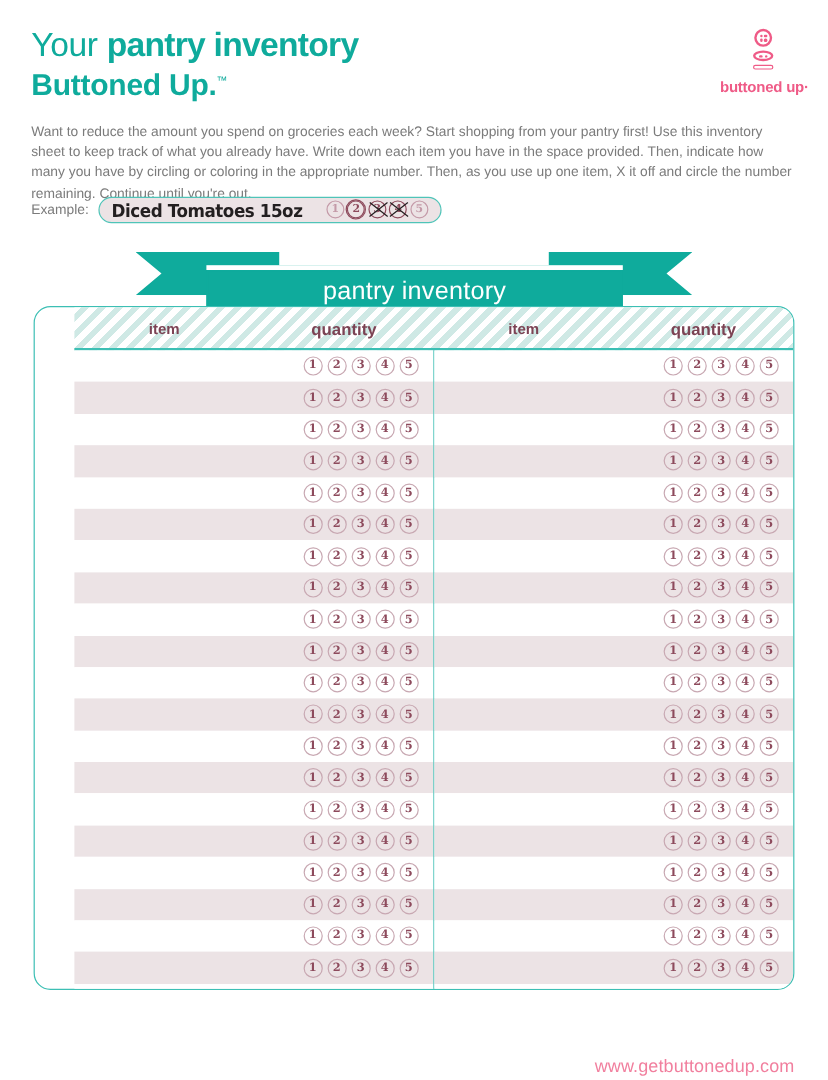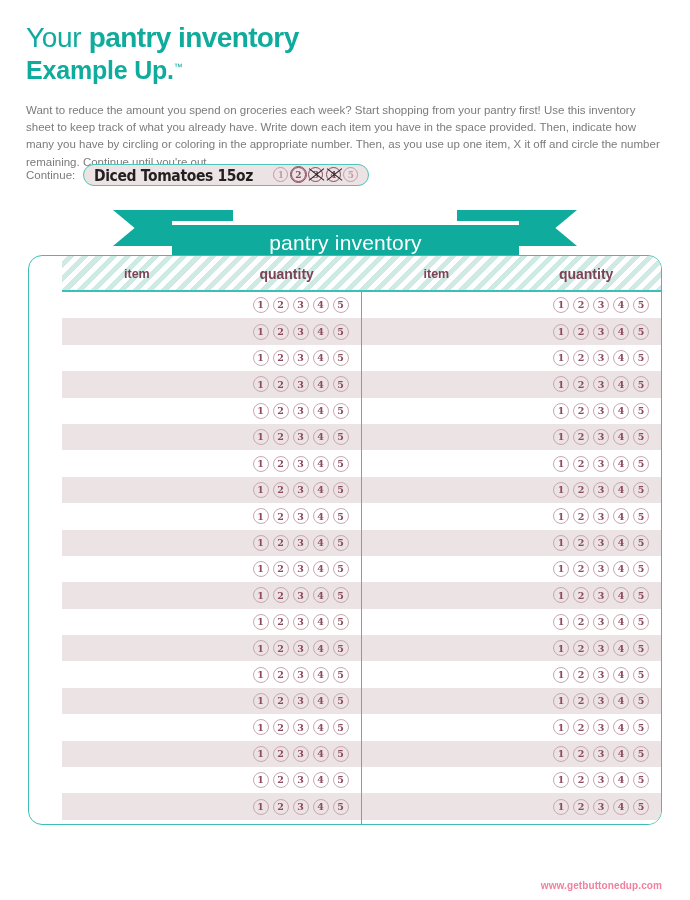--- a/index.html
+++ b/index.html
@@ -346,47 +346,63 @@
     color: #8d4a5c;
     font-family: "DejaVu Serif", serif;
     line-height: 1;
   }
 
   
   .footer {
     position: absolute;
     right: 28px;
     top: 880px;
-    font-size: 10px;
-    font-weight: 700;
+    font-size: 15px;
+    font-weight: 400;
     color: #f17f9e;
     letter-spacing: 0.1px;
     margin-left: 12px;
   }
 </style>
 </head>
 <body>
 
 <div class="header">
 
   <div class="title-block">
     <div class="title-line1">
       <span class="title-light">Your</span>
       <span class="title-bold">pantry inventory</span>
     </div>
     <div class="title-line2">
-      <span>Example Up.</span><span class="tm">™</span>
+      <span>Buttoned Up.</span><span class="tm">™</span>
     </div>
   </div>
 
+  <div class="logo">
+    <div class="logo-marks">
+      <div class="btn-round">
+          <i></i>
+          <i></i>
+          <i></i>
+          <i></i>
+        </div>
+      <div class="btn-oval">
+          <i></i>
+          <i></i>
+        </div>
+      <div class="btn-bar"></div>
+    </div>
+    <div class="logo-text">buttoned up·</div>
+  </div>
 
   <p class="intro">Want to reduce the amount you spend on groceries each week? Start shopping from your pantry first! Use this inventory sheet to keep track of what you already have. Write down each item you have in the space provided. Then, indicate how many you have by circling or coloring in the appropriate number. Then, as you use up one item, X it off and circle the number remaining. Continue until you're out.</p>
 
   <div class="example-row">
-    <span class="example-label">Continue:</span>
+    <span class="example-label">Example:</span>
     <div class="example-box">
       <span class="example-text">Diced Tomatoes 15oz</span>
       <span class="ex-nums">
         <span class="ex-num pale">1</span>
         <span class="ex-num dbl">2</span>
         <span class="ex-num crossed">3</span>
         <span class="ex-num crossed">4</span>
         <span class="ex-num pale">5</span>
       </span>
     </div>

